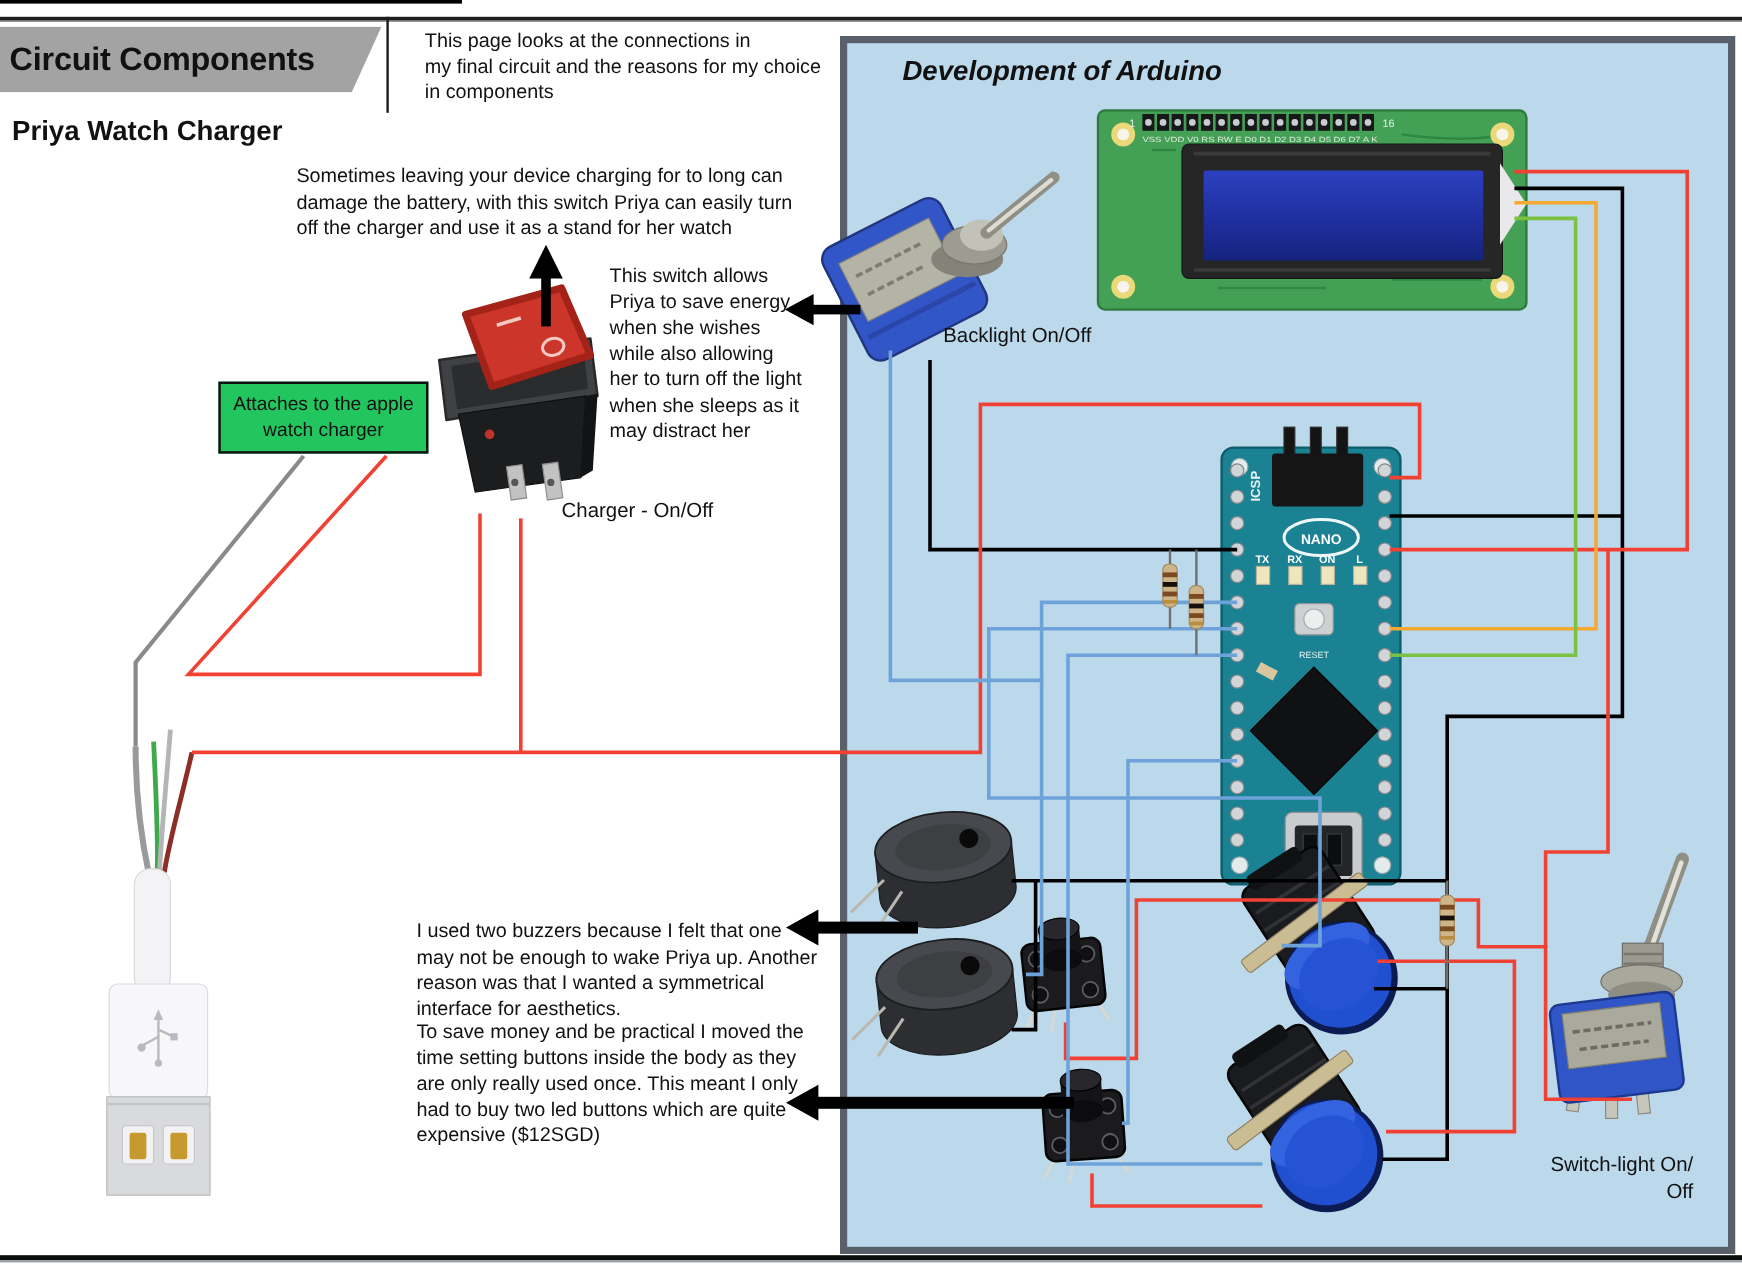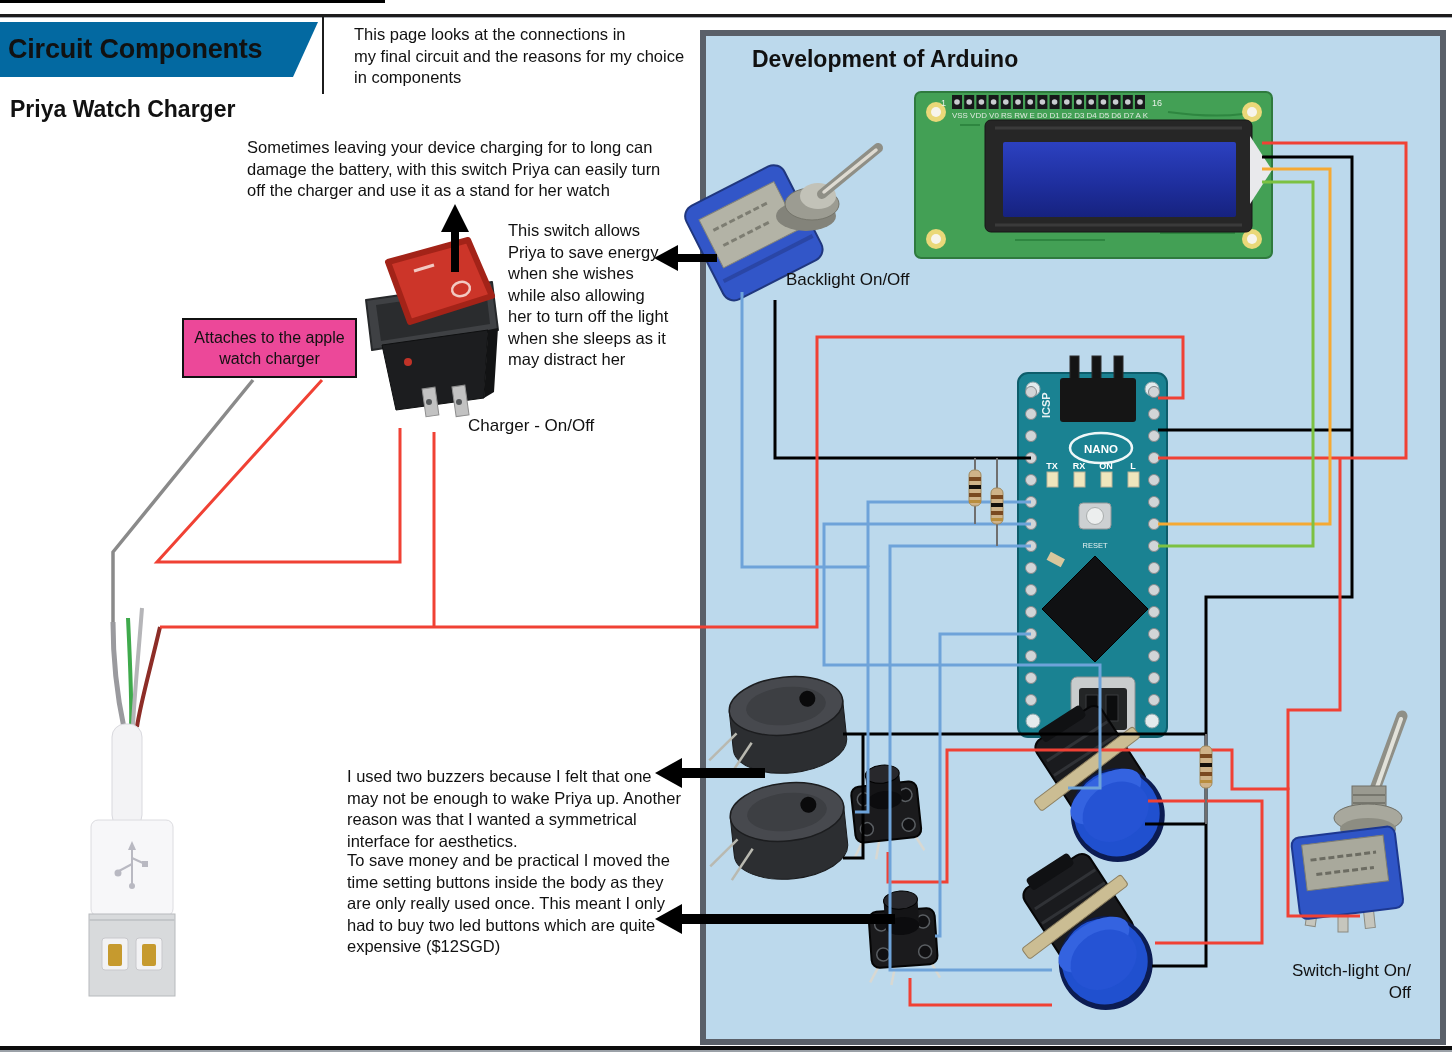--- a/index.html
+++ b/index.html
@@ -4,30 +4,30 @@
 <style>
   html,body{margin:0;padding:0;background:#fff;}
   #page{position:relative;width:1452px;height:1058px;background:#ffffff;overflow:hidden;
         font-family:"Liberation Sans","DejaVu Sans",sans-serif;color:#111;}
   .abs{position:absolute;}
   .pre{white-space:pre-line;margin-left:16px;}
   .h1{font-size:27px;font-weight:700;letter-spacing:-0.2px;}
   .h2{font-size:23px;font-weight:700;}
   .body-text{font-size:16.5px;line-height:21.5px;}
   .lbl{font-size:17px;text-align:right;}
-  #title-plate{left:0;top:22px;width:318px;height:55px;background:#0369a1;
+  #title-plate{left:0;top:22px;width:318px;height:55px;background:#a3a3a3;
      clip-path:polygon(0 0,318px 0,293px 100%,0 100%);display:flex;align-items:center;}
   #title-plate span{padding-left:8px;}
   #divider-v{left:322px;top:14px;width:2px;height:80px;background:#1c1c1c;}
   #top-bar{left:0;top:0;width:385px;height:3px;background:#000;}
   #top-line{left:0;top:14px;width:1452px;height:3px;background:#1c1c1c;border-bottom:1px solid #a9adb3;}
   #bottom-line{left:0;top:1046px;width:1452px;height:4px;background:#0d0d0d;}
   #bottom-line2{left:0;top:1050px;width:1452px;height:2px;background:#9ba1a8;}
   #panel{left:700px;top:30px;width:746px;height:1015px;background:#bcd9ec;border:6px solid #5a6069;box-sizing:border-box;}
-  #attach-box{left:182px;top:318px;width:175px;height:60px;border:2px solid #111;background:#ec4899;
+  #attach-box{left:182px;top:318px;width:175px;height:60px;border:2px solid #111;background:#22c55e;
      display:flex;align-items:center;justify-content:center;text-align:center;
      font-size:16px;line-height:21px;box-sizing:border-box;padding:2px 6px;}
   svg{position:absolute;left:0;top:0;z-index:5;pointer-events:none;}
   .txt{z-index:10;}
   .line{z-index:8;}
 </style>
 </head>
 <body>
 
 <div id="page">
@@ -370,21 +370,21 @@
 
   <div class="abs txt body-text" style="left:247px;top:137px;width:425px;">Sometimes leaving your device charging for to long can damage the battery, with this switch Priya can easily turn off the charger and use it as a stand for her watch</div>
   <div class="abs txt body-text" style="left:508px;top:220px;width:162px;line-height:21.5px;">This switch allows Priya to save energy when she wishes while also allowing her to turn off the light when she sleeps as it may distract her</div>
 
   <div class="abs txt" id="attach-box">
     <span>Attaches to the apple watch charger</span>
   </div>
 
   <div class="abs txt lbl" style="left:452px;top:416px;margin-left:16px;">Charger - On/Off</div>
 
-  <div class="abs txt h2" style="left:752px;top:46px;">Development of Arduino</div>
+  <div class="abs txt h2" style="left:752px;top:46px;font-style:italic;">Development of Arduino</div>
   <div class="abs txt lbl" style="left:786px;top:270px;">Backlight On/Off</div>
   <div class="abs txt lbl pre" style="left:1276px;top:960px;line-height:22px;">Switch-light On/
 Off</div>
 
   <div class="abs txt body-text" style="left:347px;top:736px;width:335px;margin-top:30px;">I used two buzzers because I felt that one may not be enough to wake Priya up. Another reason was that I wanted a symmetrical interface for aesthetics.</div>
   <div class="abs txt body-text" style="left:347px;top:850px;width:335px;">To save money and be practical I moved the time setting buttons inside the body as they are only really used once. This meant I only had to buy two led buttons which are quite expensive ($12SGD)</div>
 
 </div>
 
 </body></html>

